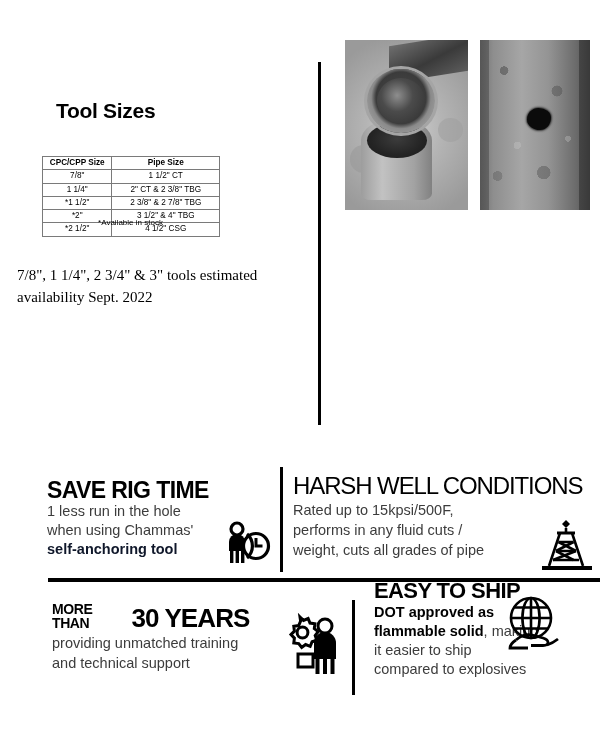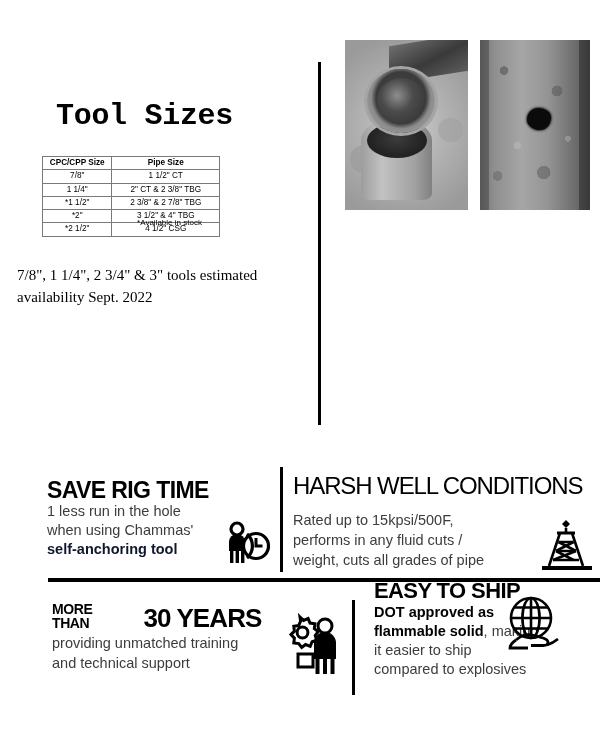--- a/index.html
+++ b/index.html
@@ -9,22 +9,22 @@
     font-family:"Liberation Sans", sans-serif;
     color:#000;
     position:relative;
     overflow:hidden;
   }
   .page{position:relative;width:600px;height:734px;}
 
   
   .tool-title{
     position:absolute;left:56px;top:99px;
-    font-size:30px;font-weight:bold;letter-spacing:-0.3px;
-    font-family:Liberation Mono, monospace;
+    font-size:21px;font-weight:bold;letter-spacing:-0.3px;
+    font-family:Liberation Sans, sans-serif;
   }
   table.tool-table{
     position:absolute;left:42px;top:156px;
     border-collapse:collapse;
     font-size:8.2px;
     font-family:"Liberation Sans", sans-serif;
     width:178px;
   }
   table.tool-table td,table.tool-table th{
     border:1px solid #7a7a7a;
@@ -34,21 +34,20 @@
     font-weight:normal;
     height:10px;
   }
   table.tool-table th{font-weight:bold;font-size:8.2px;}
   table.tool-table col.c1{width:62px;}
   table.tool-table col.c2{width:96px;}
   .table-note{
     position:absolute;left:42px;top:218px;width:177px;
     text-align:center;font-size:8px;
     font-family:"Liberation Sans", sans-serif;
-    padding-left:39px;
   }
   .avail-note{
     position:absolute;left:17px;top:265px;width:290px;
     font-family:"Liberation Serif", serif;
     font-size:15px;line-height:1.45;
   }
 
   
   .vrule-top{
     position:absolute;left:318px;top:62px;width:3px;height:363px;
@@ -164,27 +163,27 @@
 
   
   .blk-harsh{position:absolute;left:293px;top:473px;width:300px;}
   .hl2{
     font-family:"Liberation Sans", sans-serif;
     font-weight:normal;font-size:24px;letter-spacing:-1.1px;line-height:1.05;
     white-space:nowrap;
   }
   .sub2{
     font-family:"Liberation Sans", sans-serif;
-    font-size:14.5px;line-height:1.36;color:#3c3c3c;margin-top:13px;
+    font-size:14.5px;line-height:1.36;color:#3c3c3c;margin-top:3px;
   }
   .icon-rig{position:absolute;left:540px;top:516px;width:56px;height:58px;}
 
   
   .blk-years{position:absolute;left:52px;top:603px;width:240px;}
-  .mt-row{display:flex;align-items:flex-end;gap:12px;}
+  .mt-row{display:flex;align-items:flex-end;}
   .mt{
     font-family:"Liberation Sans", sans-serif;
     font-weight:bold;font-size:14px;line-height:.98;letter-spacing:-0.4px;
   }
   .yrs{
     font-family:"Liberation Sans", sans-serif;
     font-weight:bold;font-size:26px;letter-spacing:-0.9px;line-height:1;
     margin-bottom:-1px;
     margin-left:39px;
   }

